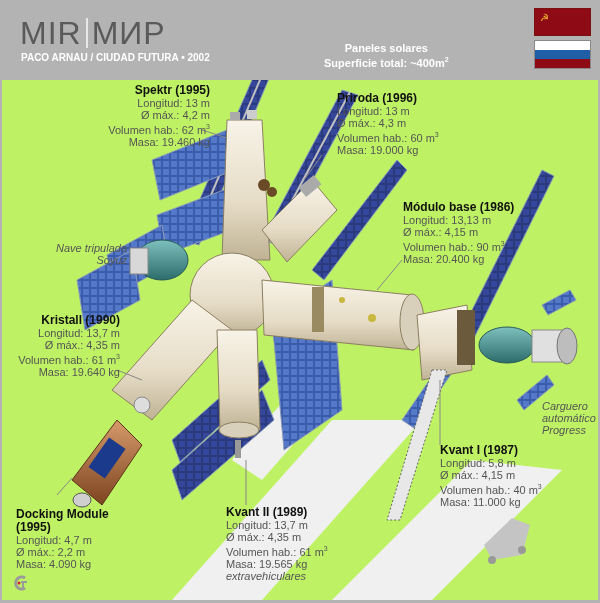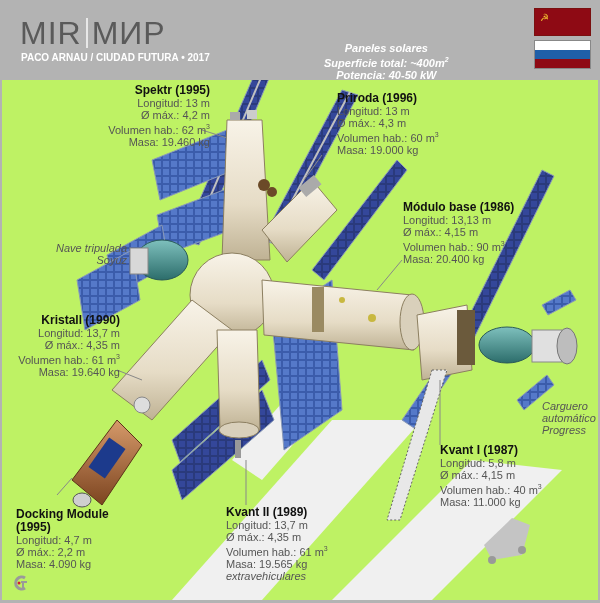--- a/index.html
+++ b/index.html
@@ -3,21 +3,21 @@
 <meta charset="utf-8">
 <style>
   * { box-sizing: border-box; margin: 0; padding: 0; }
   html, body { width: 600px; height: 603px; overflow: hidden; background: #b3b3b3; }
   body { position: relative; font-family: "Liberation Sans", sans-serif; }
 
   .header { position: absolute; left: 0; top: 0; width: 600px; height: 80px; background: #b3b3b3; text-align: center; }
   .title { position: absolute; left: 20px; top: 16px; font-size: 32px; color: #5a5a5a; letter-spacing: 1px; font-weight: 400; line-height: 34px; display: flex; align-items: center; }
   .title .sep { display: inline-block; width: 2px; height: 30px; background: #e8e8e8; margin: 0 4px; }
   .byline { position: absolute; left: 21px; top: 52px; font-size: 10px; font-weight: bold; color: #ffffff; }
-  .solar-info { position: absolute; left: 324px; top: 42px; font-size: 11px; font-weight: bold; color: #ffffff; line-height: 12px; font-style: italic; }
+  .solar-info { position: absolute; left: 324px; top: 42px; font-size: 11px; font-weight: bold; color: #ffffff; line-height: 12px; }
   .solar-info sup { font-size: 7px; }
   .flag { position: absolute; left: 534px; width: 57px; border: 1px solid #7a1010; }
   .flag-ussr { top: 8px; height: 28px; background: #8e0a14; }
   .flag-ussr .hs { position: absolute; left: 5px; top: 3px; color: #f4c430; font-size: 10px; }
   .flag-ru { top: 40px; height: 29px; display: flex; flex-direction: column; border-color: #888; }
   .flag-ru div { flex: 1; }
 
   .canvas { position: absolute; left: 2px; top: 80px; width: 596px; height: 520px; background: #bef264; overflow: hidden; }
   svg.art { position: absolute; left: 0; top: 0; }
 
@@ -30,26 +30,25 @@
 </style>
 </head>
 <body>
 
 <div class="header">
   <div class="title">
     <span>MIR</span>
     <span class="sep"></span>
     <span>МИР</span>
   </div>
-  <div class="byline">PACO ARNAU / CIUDAD FUTURA • 2017</div>
+  <div class="byline">PACO ARNAU / CIUDAD FUTURA • 2002</div>
 
   <div class="solar-info">
     <div>Paneles solares</div>
     <div><span>Superficie total: ~400m</span><sup>2</sup></div>
-    <div>Potencia: 40-50 kW</div>
   </div>
 
   <div class="flag flag-ussr">
     <span class="hs">☭</span>
   </div>
   <div class="flag flag-ru">
     <div style="background:#ffffff"></div>
     <div style="background:#1f5fa8"></div>
     <div style="background:#8e0a14"></div>
   </div>

